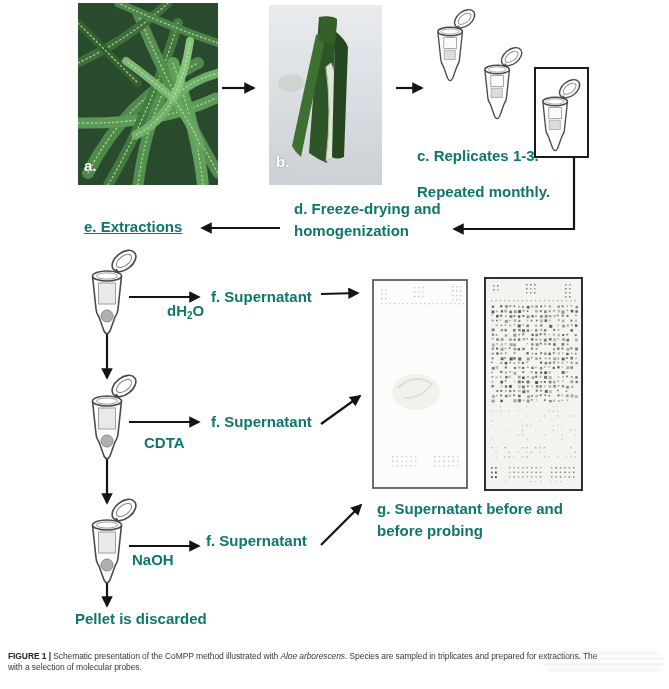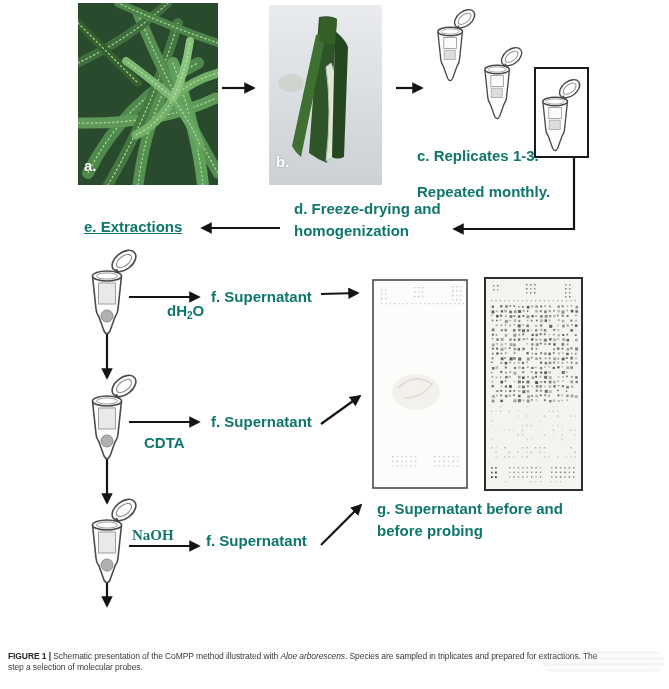--- a/index.html
+++ b/index.html
@@ -754,24 +754,25 @@
   <div class="lbl" style="left:417px;top:147px;">c. Replicates 1-3.</div>
   <div class="lbl" style="left:417px;top:183px;">Repeated monthly.</div>
   <div class="lbl" style="left:294px;top:200px;">d. Freeze-drying and</div>
   <div class="lbl" style="left:294px;top:222px;">homogenization</div>
   <div class="lbl" style="left:84px;top:218px;text-decoration:underline;">e. Extractions</div>
   <div class="lbl" style="left:211px;top:288px;">f. Supernatant</div>
   <div class="lbl" style="left:211px;top:413px;">f. Supernatant</div>
   <div class="lbl" style="left:206px;top:532px;">f. Supernatant</div>
   <div class="lbl" style="left:377px;top:500px;">g. Supernatant before and</div>
   <div class="lbl" style="left:377px;top:522px;">before probing</div>
+  <div class="lbl" style="left:75px;top:610px;">Pellet is discarded</div>
 
   <div class="lbl" style="left:131px;top:302px;margin-left:36px;"><span>dH</span><span class="sub">2</span><span>O</span></div>
   <div class="lbl" style="left:144px;top:434px;">CDTA</div>
-  <div class="lbl" style="left:132px;top:527px;font-family:Liberation Serif, serif;">NaOH</div>
+  <div class="lbl" style="left:132px;top:551px;">NaOH</div>
 
   <div id="caption">
     <div class="cap-line"><b>FIGURE 1 |</b><span> Schematic presentation of the CoMPP method illustrated with </span><i>Aloe arborescens</i><span>. Species are sampled in triplicates and prepared for extractions. The</span></div>
-    <div class="cap-line">step a selection of molecular probes.</div>
+    <div class="cap-line">with a selection of molecular probes.</div>
   </div>
   <div id="watermark"></div>
 
 </div>
 
 </body></html>

